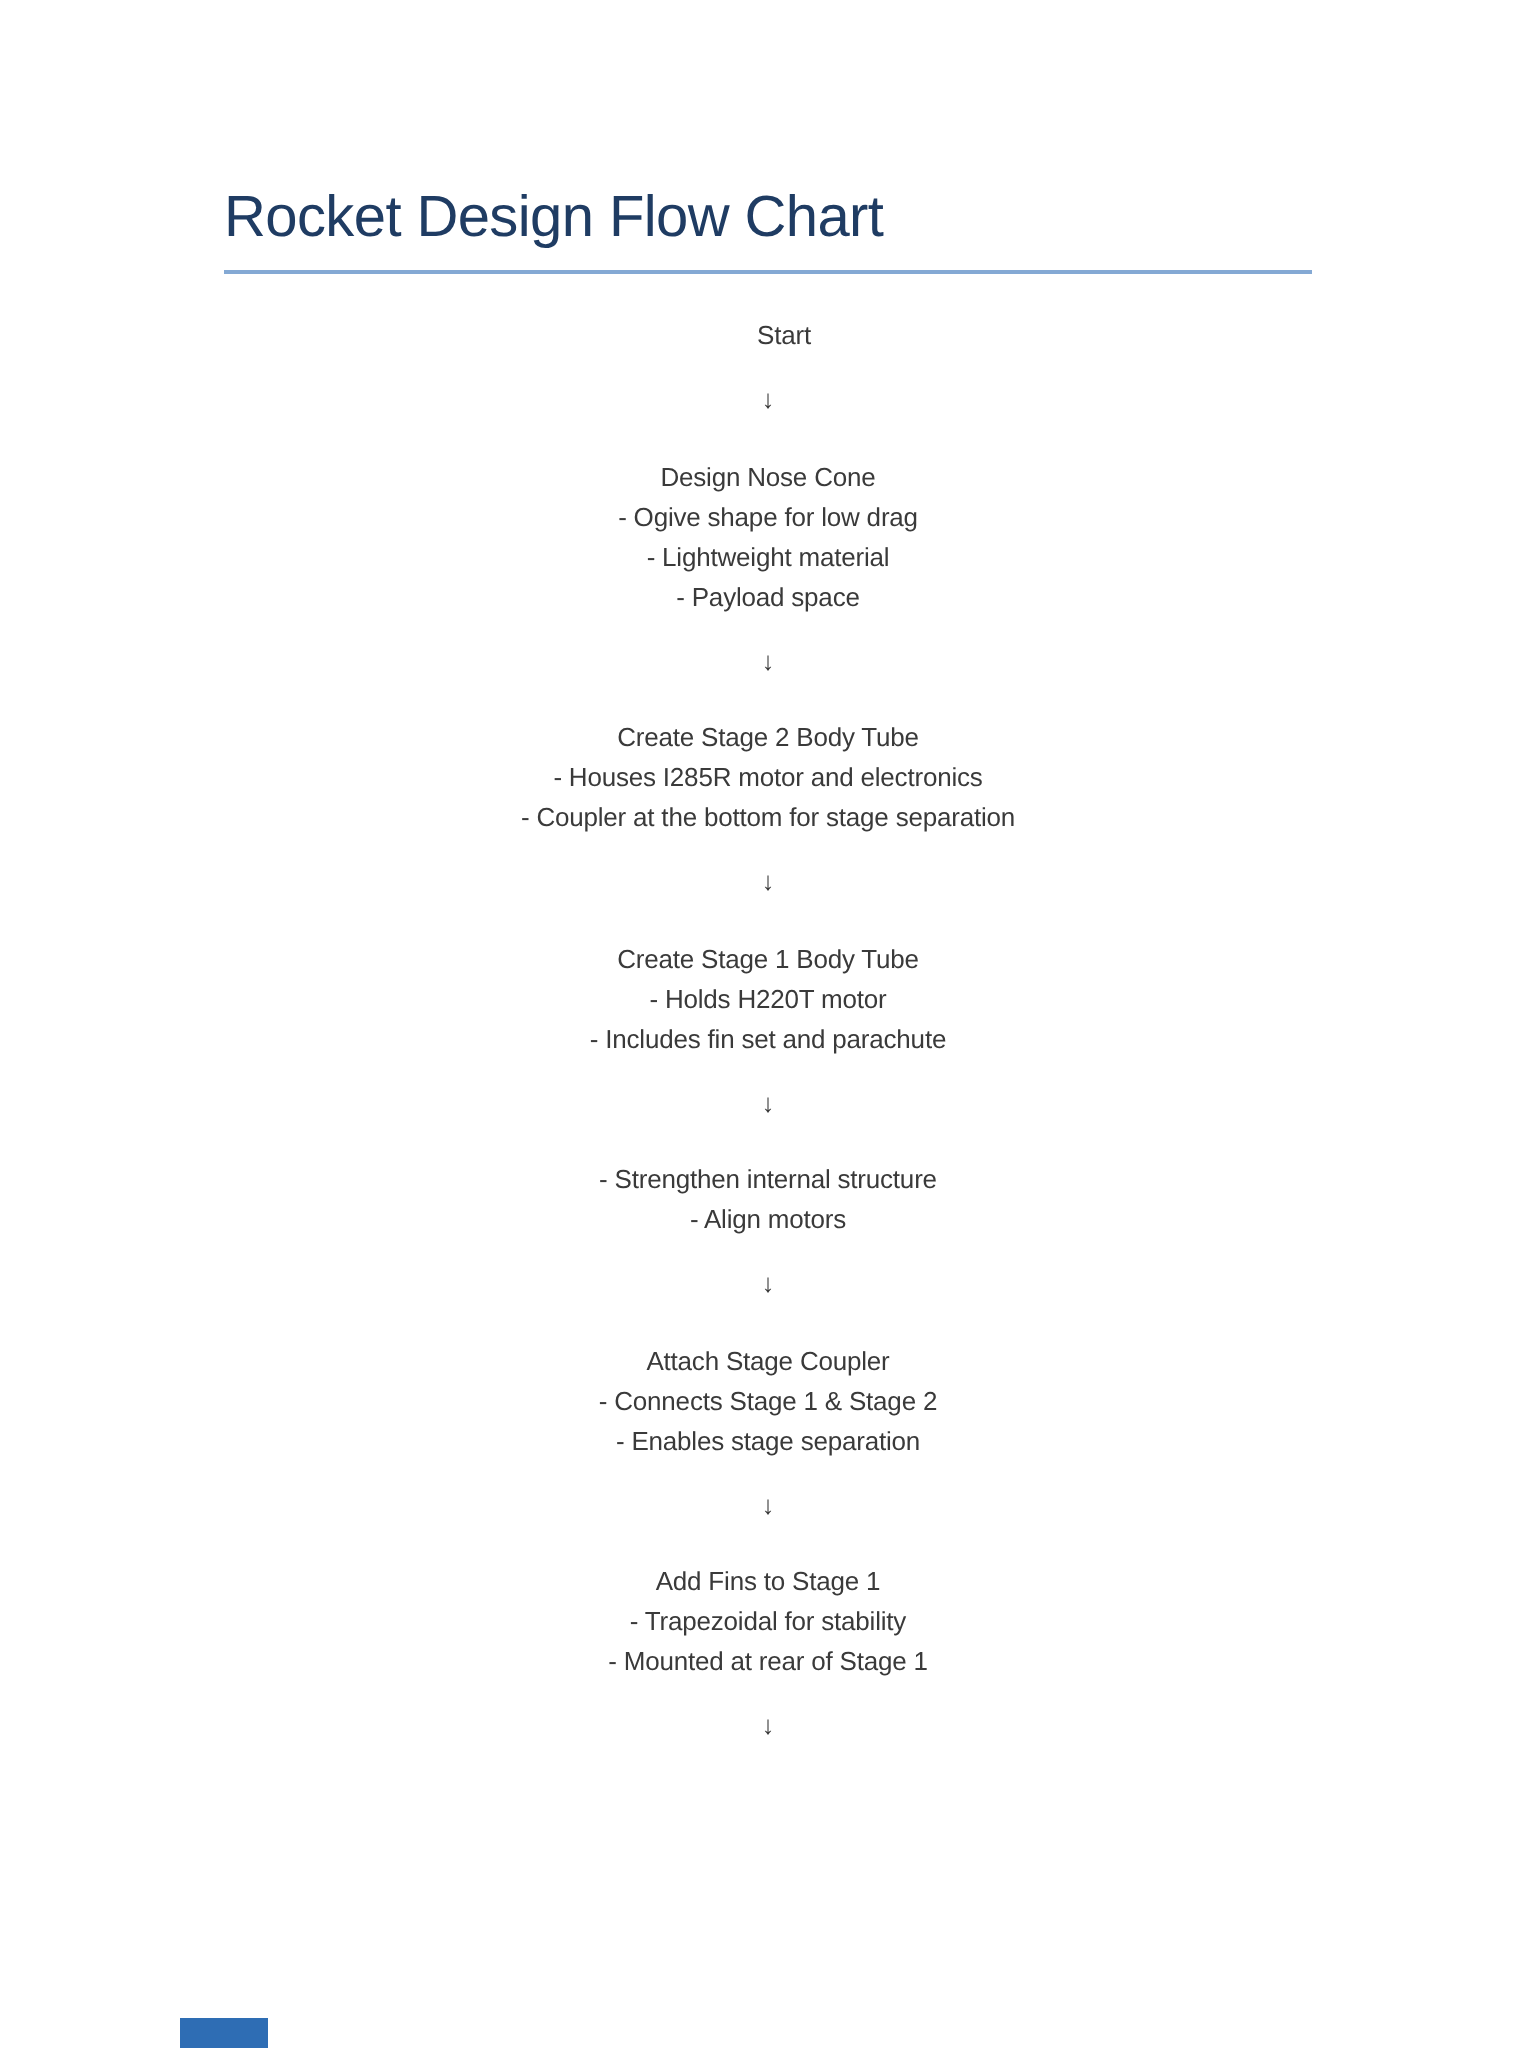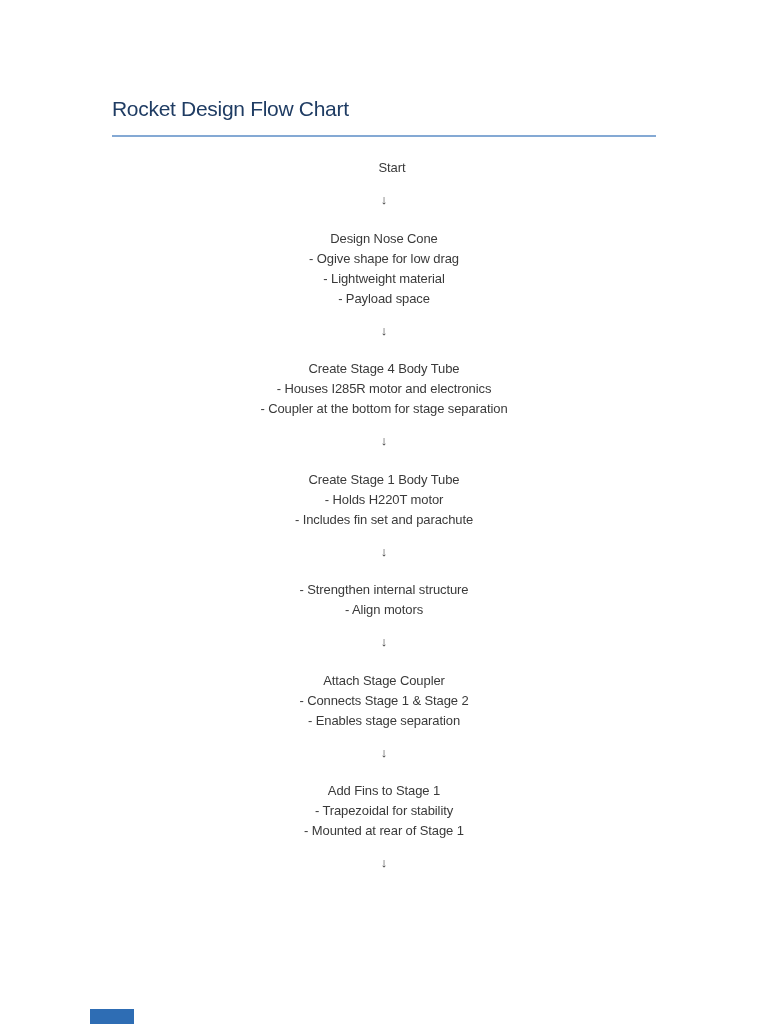--- a/index.html
+++ b/index.html
@@ -12,21 +12,21 @@
     width: 768px;
     height: 1024px;
     background: #ffffff;
     overflow: hidden;
     font-family: "Liberation Sans", sans-serif;
   }
   .doc-title {
     margin: 0 112px;
     padding-top: 92px;
     padding-bottom: 9px;
-    font-size: 21px;
+    font-size: 29px;
     font-weight: normal;
     letter-spacing: -0.3px;
     color: #1f3c63;
     border-bottom: 2px solid #84a9d4;
     line-height: 34px;
   }
   .flow {
     margin-top: 21px;
     text-align: center;
     font-size: 13px;
@@ -70,21 +70,21 @@
     <div id="flow-steps">
         <div class="arrow">↓</div>
         <div class="step">
           <div class="step-title">Design Nose Cone</div>
           <div class="step-detail">- Ogive shape for low drag</div>
           <div class="step-detail">- Lightweight material</div>
           <div class="step-detail">- Payload space</div>
         </div>
         <div class="arrow">↓</div>
         <div class="step">
-          <div class="step-title">Create Stage 4 Body Tube</div>
+          <div class="step-title">Create Stage 2 Body Tube</div>
           <div class="step-detail">- Houses I285R motor and electronics</div>
           <div class="step-detail">- Coupler at the bottom for stage separation</div>
         </div>
         <div class="arrow">↓</div>
         <div class="step">
           <div class="step-title">Create Stage 1 Body Tube</div>
           <div class="step-detail">- Holds H220T motor</div>
           <div class="step-detail">- Includes fin set and parachute</div>
         </div>
         <div class="arrow">↓</div>

